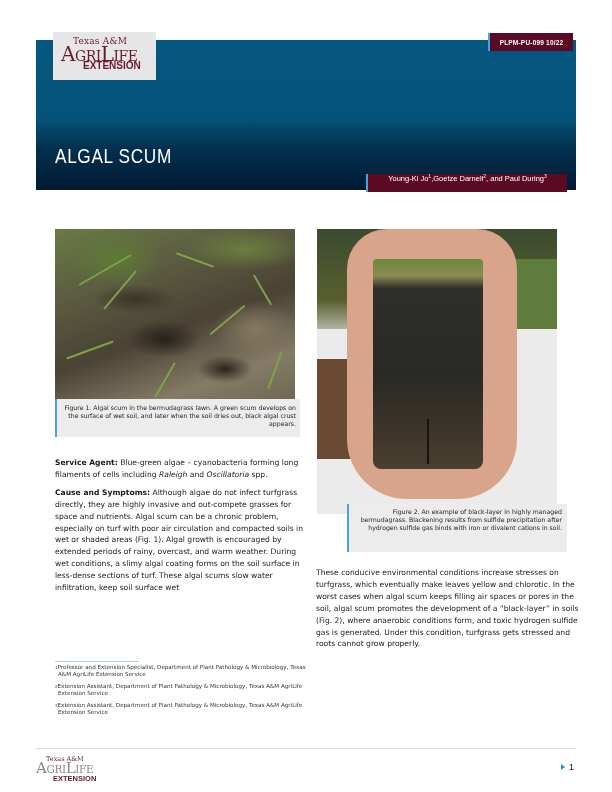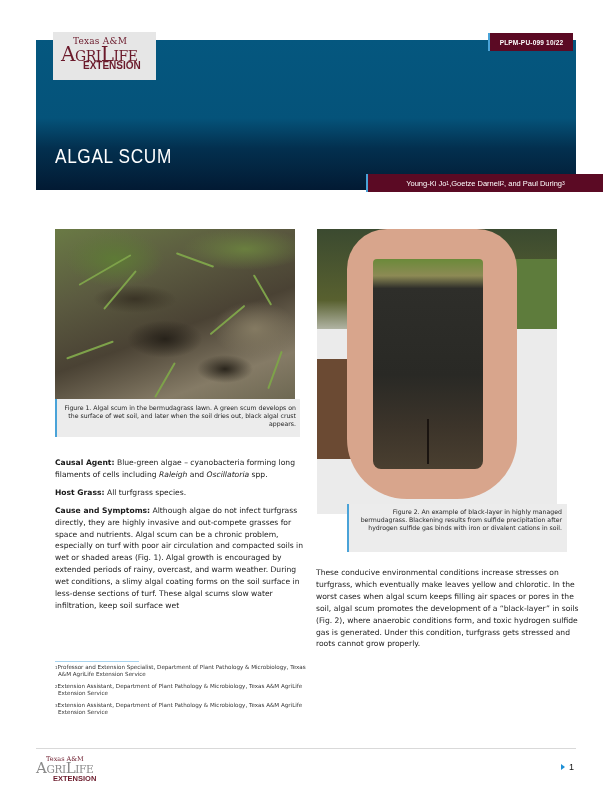--- a/index.html
+++ b/index.html
@@ -16,23 +16,23 @@
   .logo .t2 small { font-size:14px; }
   .logo .t3 { position:absolute; left:22px; top:24px; font-family:"Liberation Sans", sans-serif; font-weight:bold; font-size:10px; white-space:nowrap; }
 
   .pub-id { position:absolute; left:488px; top:33px; width:85px; height:18px; background:#5b0a24;
     border-left:2px solid #4aa3d8; color:#fff; font-family:"Liberation Sans", sans-serif; font-size:6.5px; font-weight:bold;
     display:flex; align-items:center; justify-content:center; letter-spacing:0.2px; }
 
   .title { position:absolute; left:55px; top:144px; color:#ffffff; font-family:"Liberation Sans", sans-serif;
     font-size:21px; font-weight:normal; letter-spacing:0.8px; transform:scaleX(0.82); transform-origin:left top; }
 
-  .authors { position:absolute; left:366px; top:174px; width:237px; height:18px; background:#5b0a24;
+  .authors { position:absolute; left:366px; top:174px; width:201px; height:18px; background:#5b0a24;
     border-left:2px solid #4aa3d8; color:#fff; font-family:"Liberation Sans", sans-serif; font-size:7.5px;
-    display:flex; align-items:center; justify-content:center; white-space:nowrap; }
+    display:flex; justify-content:center; white-space:nowrap; }
   .authors sup { font-size:5px; vertical-align:top; line-height:1; }
 
   
   .fig1 { position:absolute; left:55px; top:229px; width:240px; height:175px; overflow:hidden;
     background:
       radial-gradient(ellipse 40px 20px at 170px 140px, #2a251c 0%, transparent 70%),
       radial-gradient(ellipse 50px 25px at 110px 110px, #27221a 0%, transparent 75%),
       radial-gradient(ellipse 60px 20px at 80px 70px, #3a3426 0%, transparent 70%),
       radial-gradient(ellipse 70px 40px at 60px 30px, #5e7a36 0%, transparent 70%),
       radial-gradient(ellipse 90px 30px at 190px 20px, #6a7f3f 0%, transparent 70%),
@@ -125,22 +125,21 @@
   <div class="bg-green"></div>
   <div class="shirt"></div>
   <div class="arm"></div>
   <div class="hand"></div>
   <div class="core"></div>
   <div class="crack"></div>
 </div>
 <div class="cap2">Figure 2. An example of black-layer in highly managed bermudagrass. Blackening results from sulfide precipitation after hydrogen sulfide gas binds with iron or divalent cations in soil.</div>
 
 <div class="col col-left">
-  <p><b>Causal Agent:</b><span> Blue-green algae – cyanobacteria forming long filaments of cells including </span><i>Raleigh</i><span> and </span><i>Oscillatoria</i><span> spp.</span></p>
-  <p><b>Host Grass:</b><span> All turfgrass species.</span></p>
+  <p><b>Service Agent:</b><span> Blue-green algae – cyanobacteria forming long filaments of cells including </span><i>Raleigh</i><span> and </span><i>Oscillatoria</i><span> spp.</span></p>
   <p><b>Cause and Symptoms:</b><span> Although algae do not infect turfgrass directly, they are highly invasive and out-compete grasses for space and nutrients. Algal scum can be a chronic problem, especially on turf with poor air circulation and compacted soils in wet or shaded areas (Fig. 1). Algal growth is encouraged by extended periods of rainy, overcast, and warm weather. During wet conditions, a slimy algal coating forms on the soil surface in less-dense sections of turf. These algal scums slow water infiltration, keep soil surface wet</span></p>
 </div>
 
 <div class="col col-right">
   <p>These conducive environmental conditions increase stresses on turfgrass, which eventually make leaves yellow and chlorotic. In the worst cases when algal scum keeps filling air spaces or pores in the soil, algal scum promotes the development of a “black-layer” in soils (Fig. 2), where anaerobic conditions form, and toxic hydrogen sulfide gas is generated. Under this condition, turfgrass gets stressed and roots cannot grow properly.</p>
 </div>
 
 <div class="fn-rule"></div>
 <div class="footnotes">
   <div class="fn"><sup>1</sup><span>Professor and Extension Specialist, Department of Plant Pathology &amp; Microbiology, Texas A&amp;M AgriLife Extension Service</span></div>

